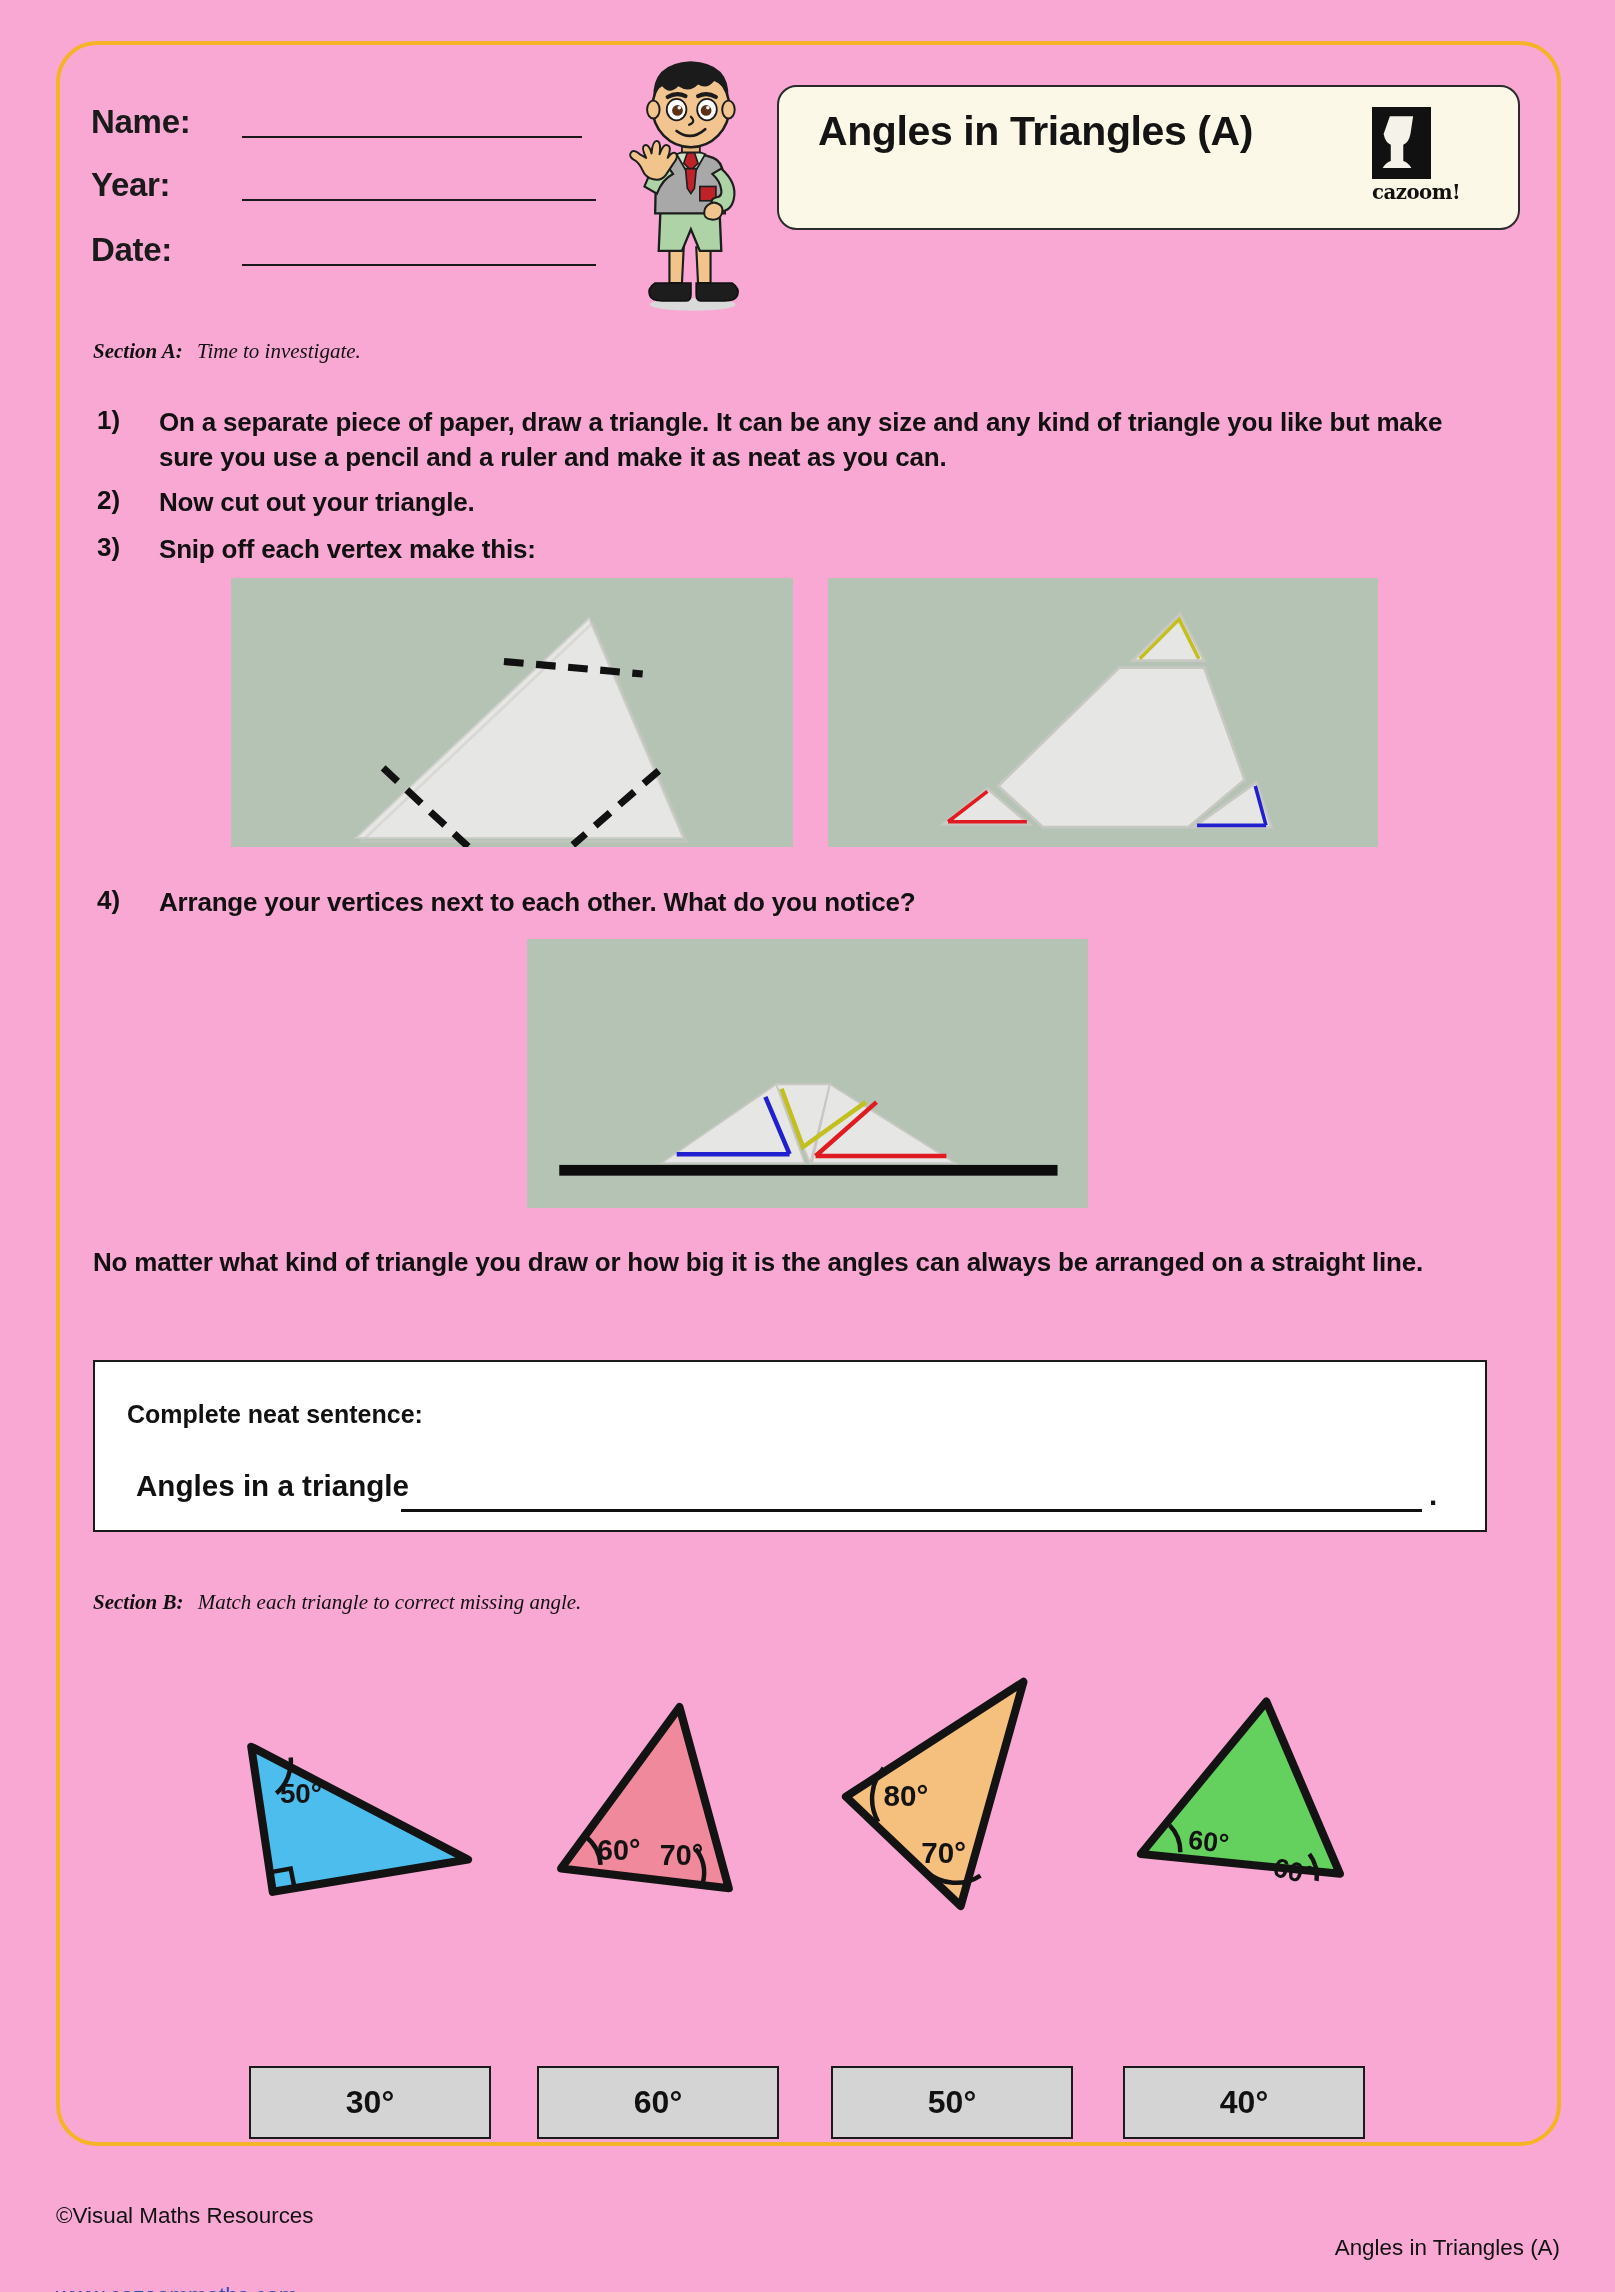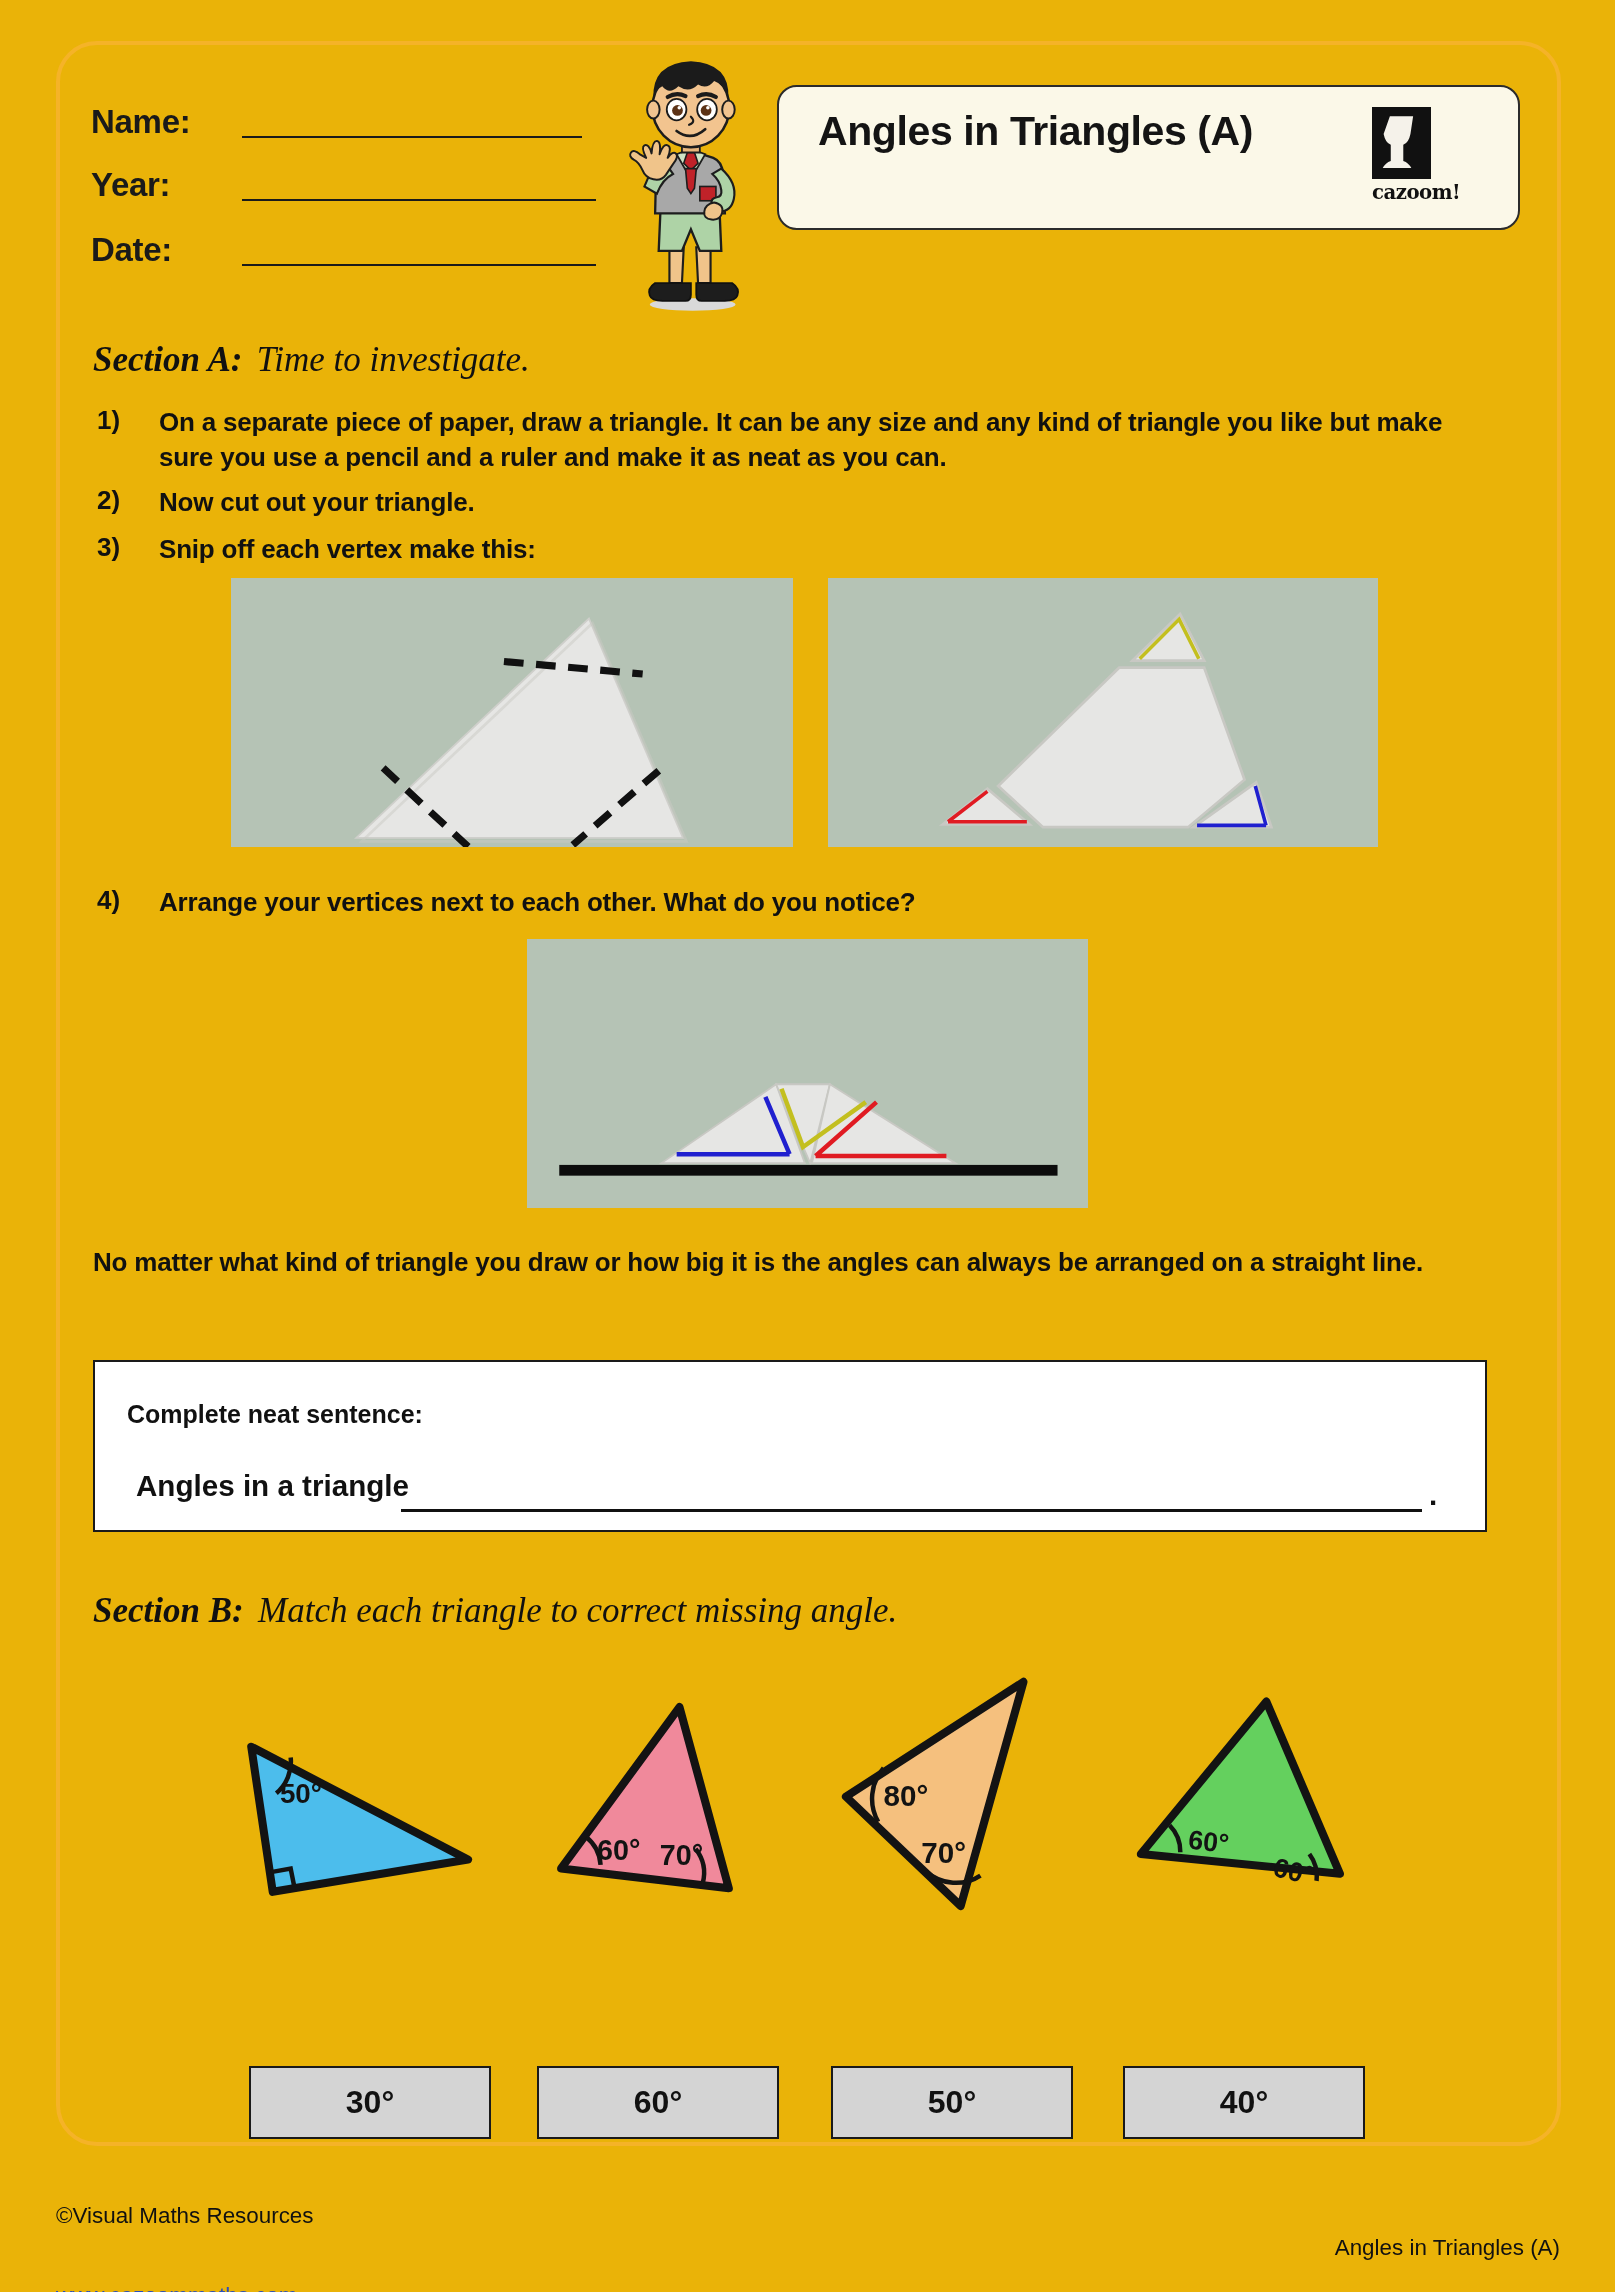--- a/index.html
+++ b/index.html
@@ -4,21 +4,21 @@
 <style>
   * { box-sizing: border-box; margin: 0; padding: 0; }
   html, body {
     width: 1616px; height: 2293px;
     background: #ffffff;
     font-family: "Liberation Sans", sans-serif;
   }
   #page {
     position: relative;
     width: 1616px; height: 2293px;
-    background: #eab308;
+    background: #f9a8d4;
     overflow: hidden;
   }
 
   
   #frame {
     position: absolute;
     left: 56px; top: 41px;
     width: 1505px; height: 2105px;
     border: 4.5px solid #f5b328;
     border-radius: 41px;
@@ -80,21 +80,21 @@
     font-family: "DejaVu Serif", serif;
     font-weight: 700;
     font-size: 19.7px;
     color: #111111;
     letter-spacing: -0.5px;
   }
 
   
   .section-head {
     position: absolute;
-    font-size: 35px;
+    font-size: 21px;
     color: #111111;
     white-space: nowrap;
   }
   .section-head .sh-a {
     font-family: "Liberation Serif", serif;
     font-weight: 700;
     font-style: italic;
   }
   .section-head .sh-b {
     font-family: "Liberation Serif", serif;

